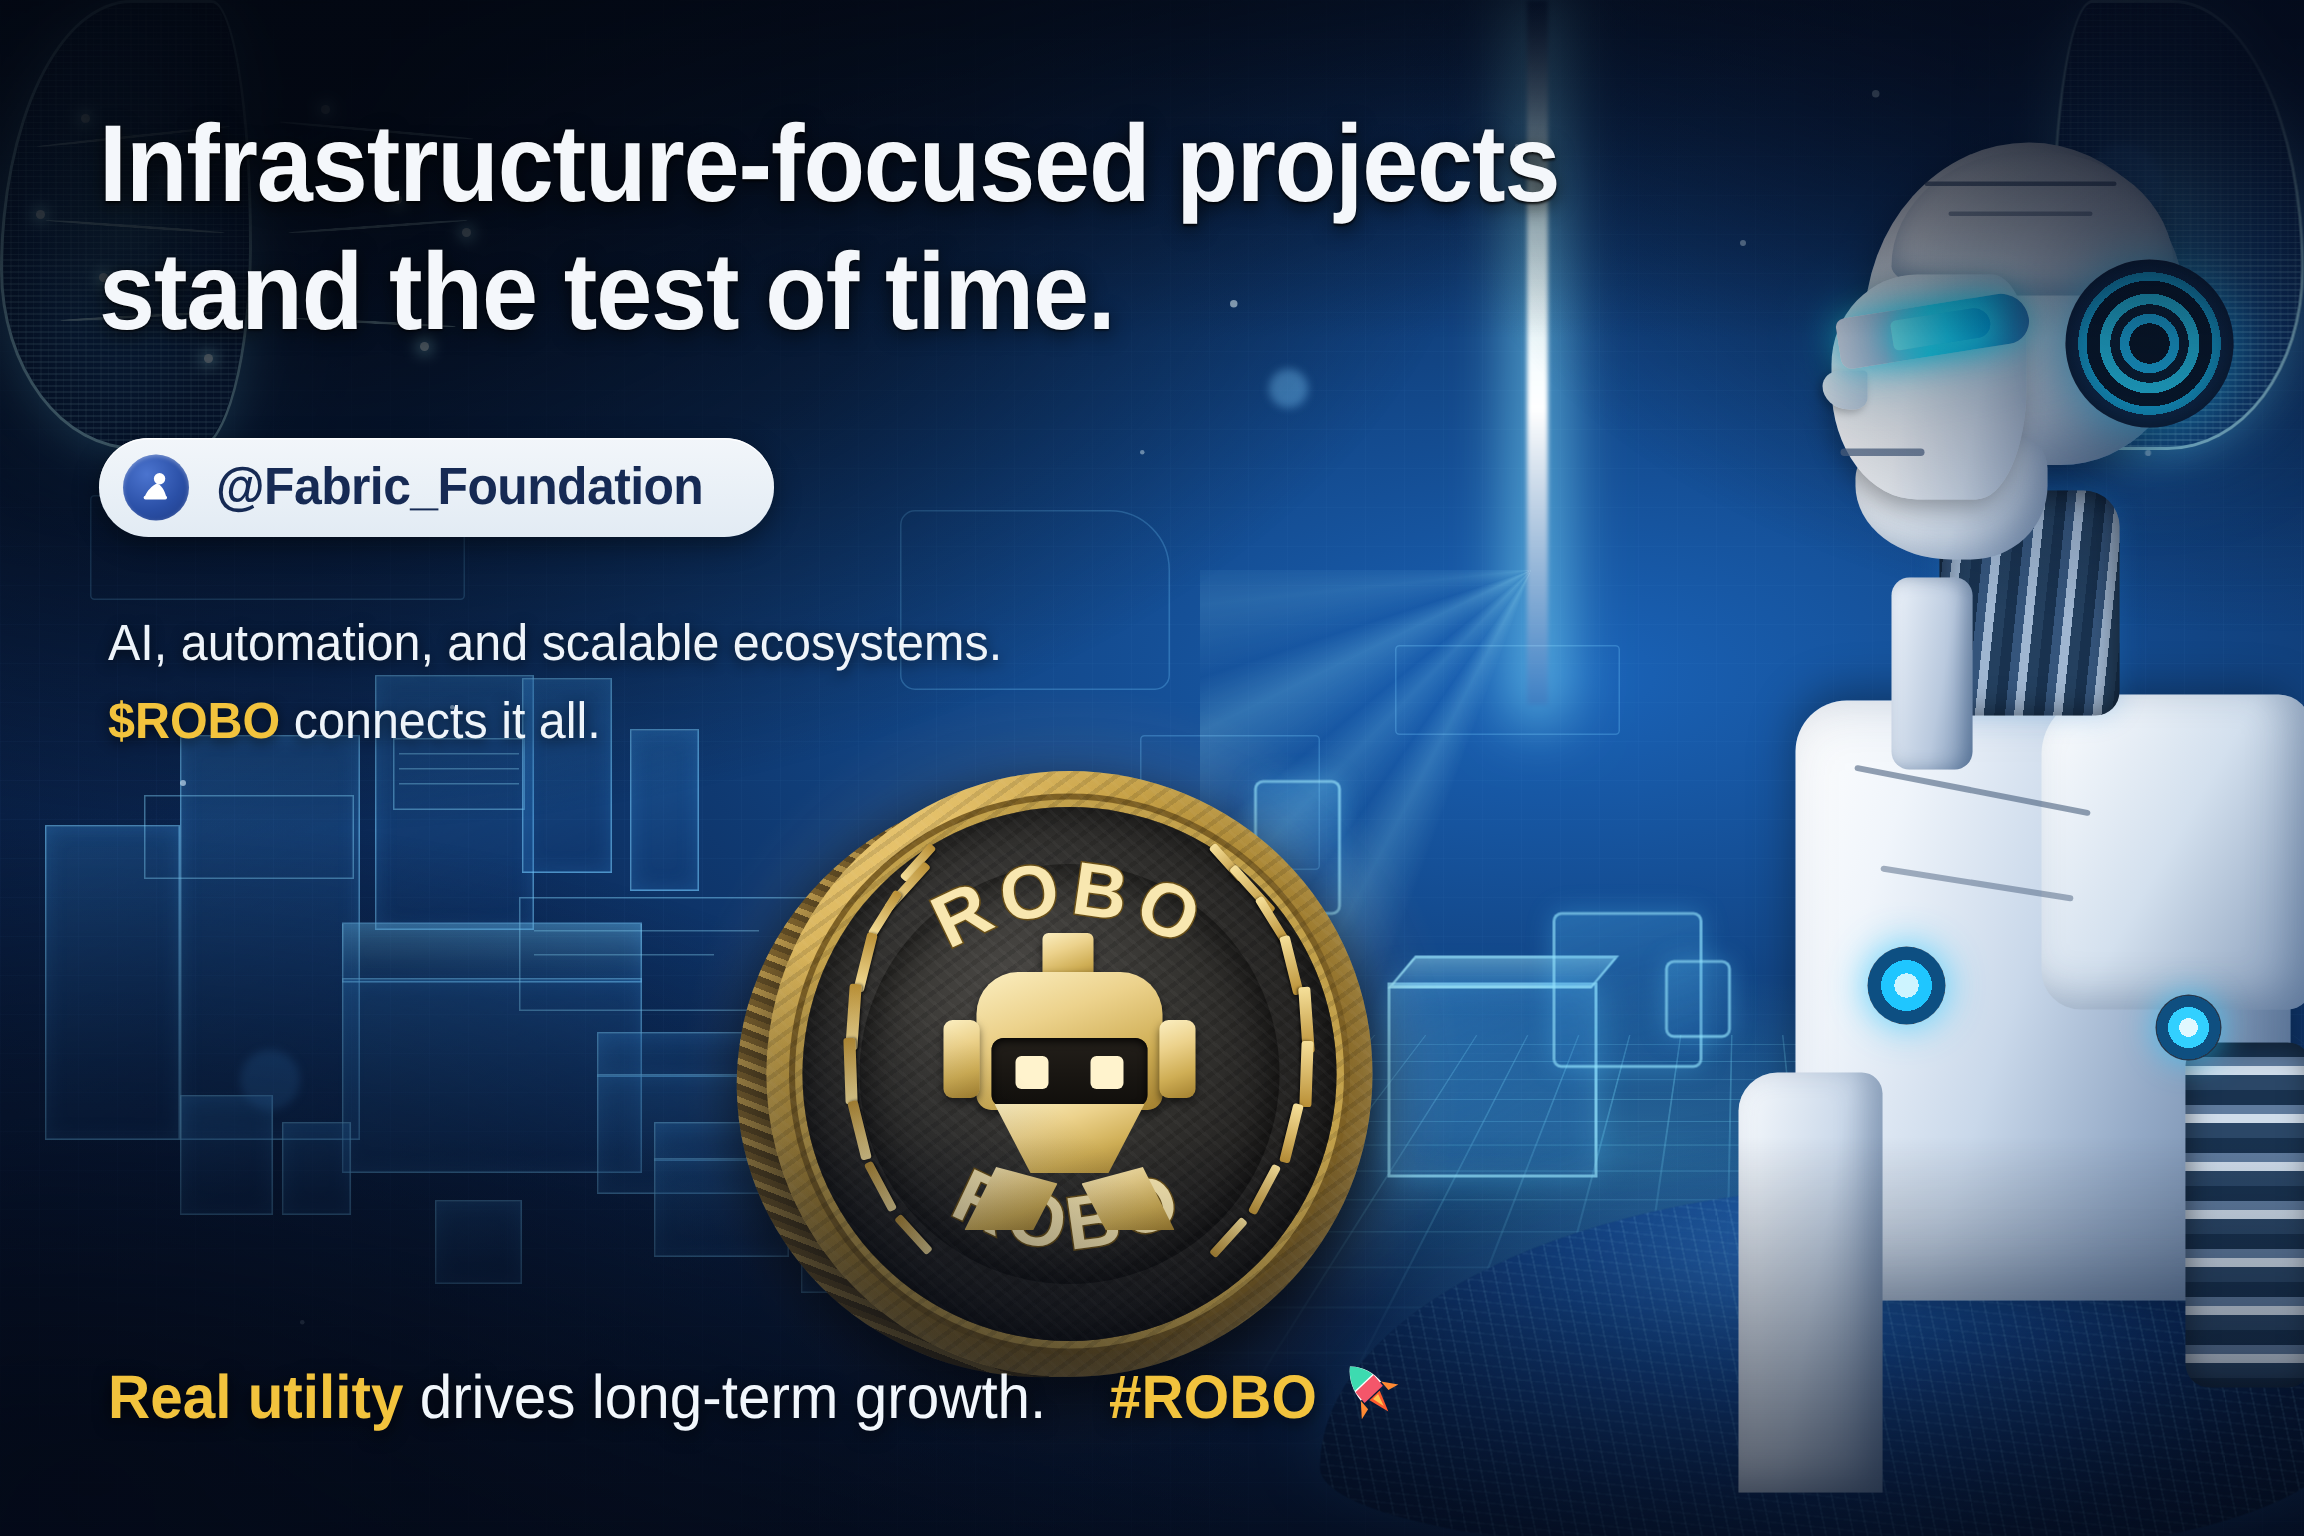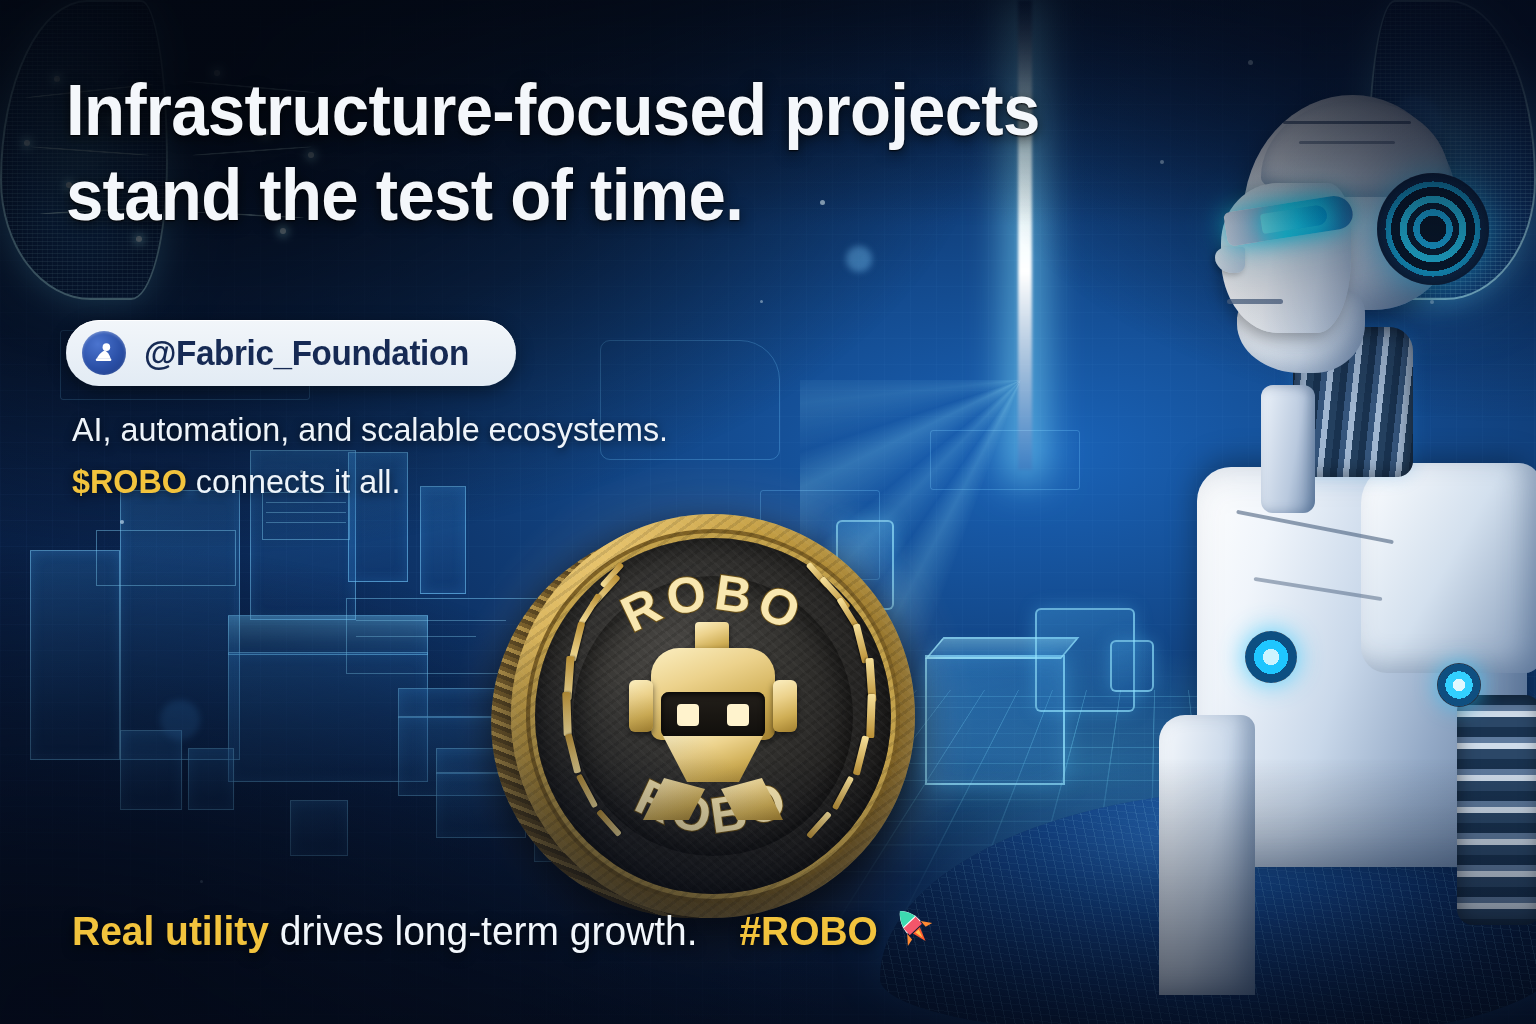--- a/index.html
+++ b/index.html
@@ -304,21 +304,20 @@
     text-shadow:0 3px 14px rgba(0,0,0,.72), 0 1px 2px rgba(0,0,0,.9);
   }
 
   #handle-badge{
     position:absolute;left:66px;top:292px;
     display:inline-flex;align-items:center;gap:18px;
     padding:11px 30px 11px 16px;
     border-radius:999px;
     background:linear-gradient(180deg,#f2f6fa 0%,#e2ebf4 100%);
     box-shadow:0 5px 18px rgba(0,0,0,.42), inset 0 1px 0 rgba(255,255,255,.9);
-    margin-top:28px;
   }
   #handle-avatar{
     width:44px;height:44px;border-radius:50%;
     background:radial-gradient(circle at 36% 30%,#4b74cf,#2a4fa6 58%,#1f3c85 100%);
     display:flex;align-items:center;justify-content:center;flex:0 0 auto;
     box-shadow:inset 0 1px 3px rgba(255,255,255,.35);
   }
   #handle-name{
     color:#162a54;font-size:35px;font-weight:700;letter-spacing:-.4px;
     transform:scaleX(.95);transform-origin:left center;white-space:nowrap;

